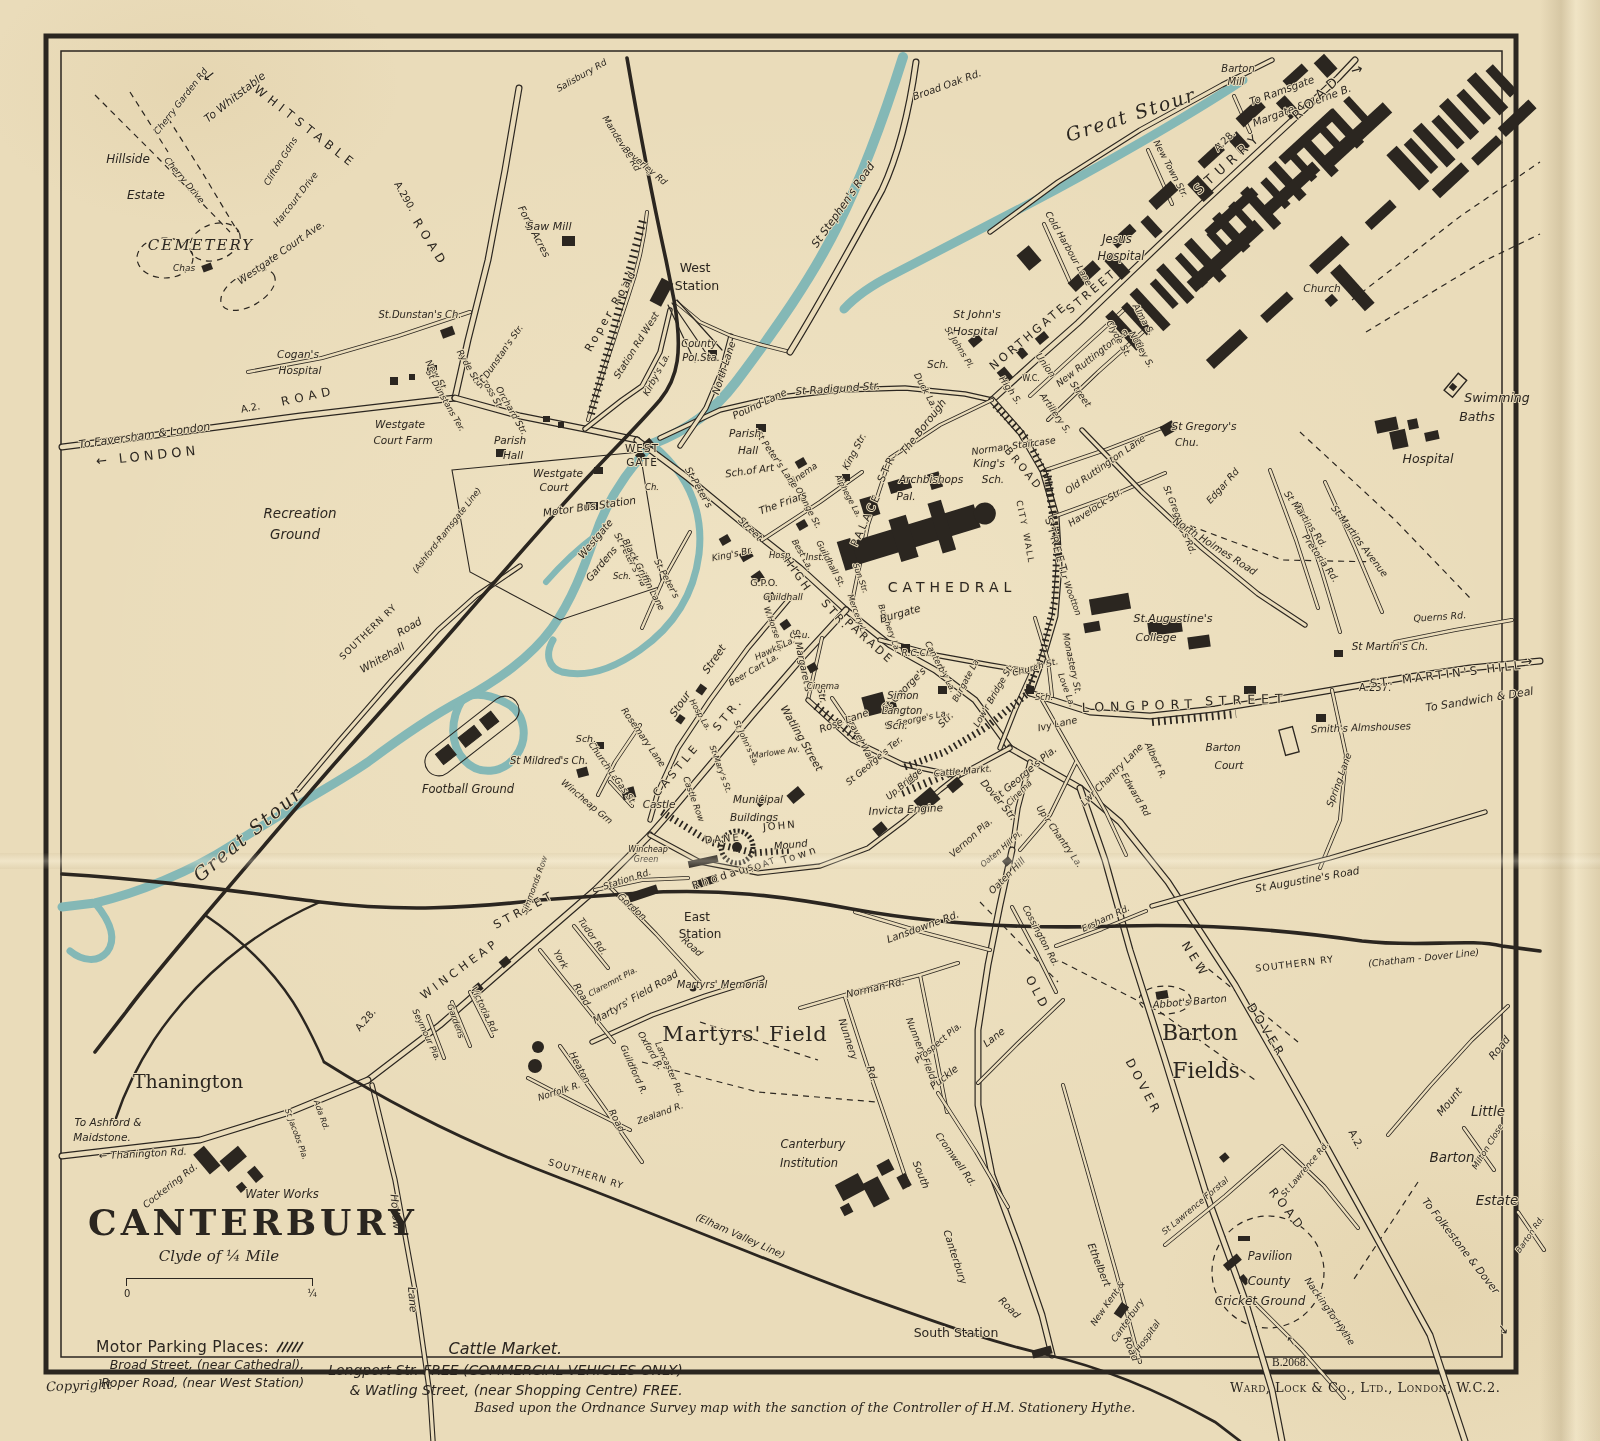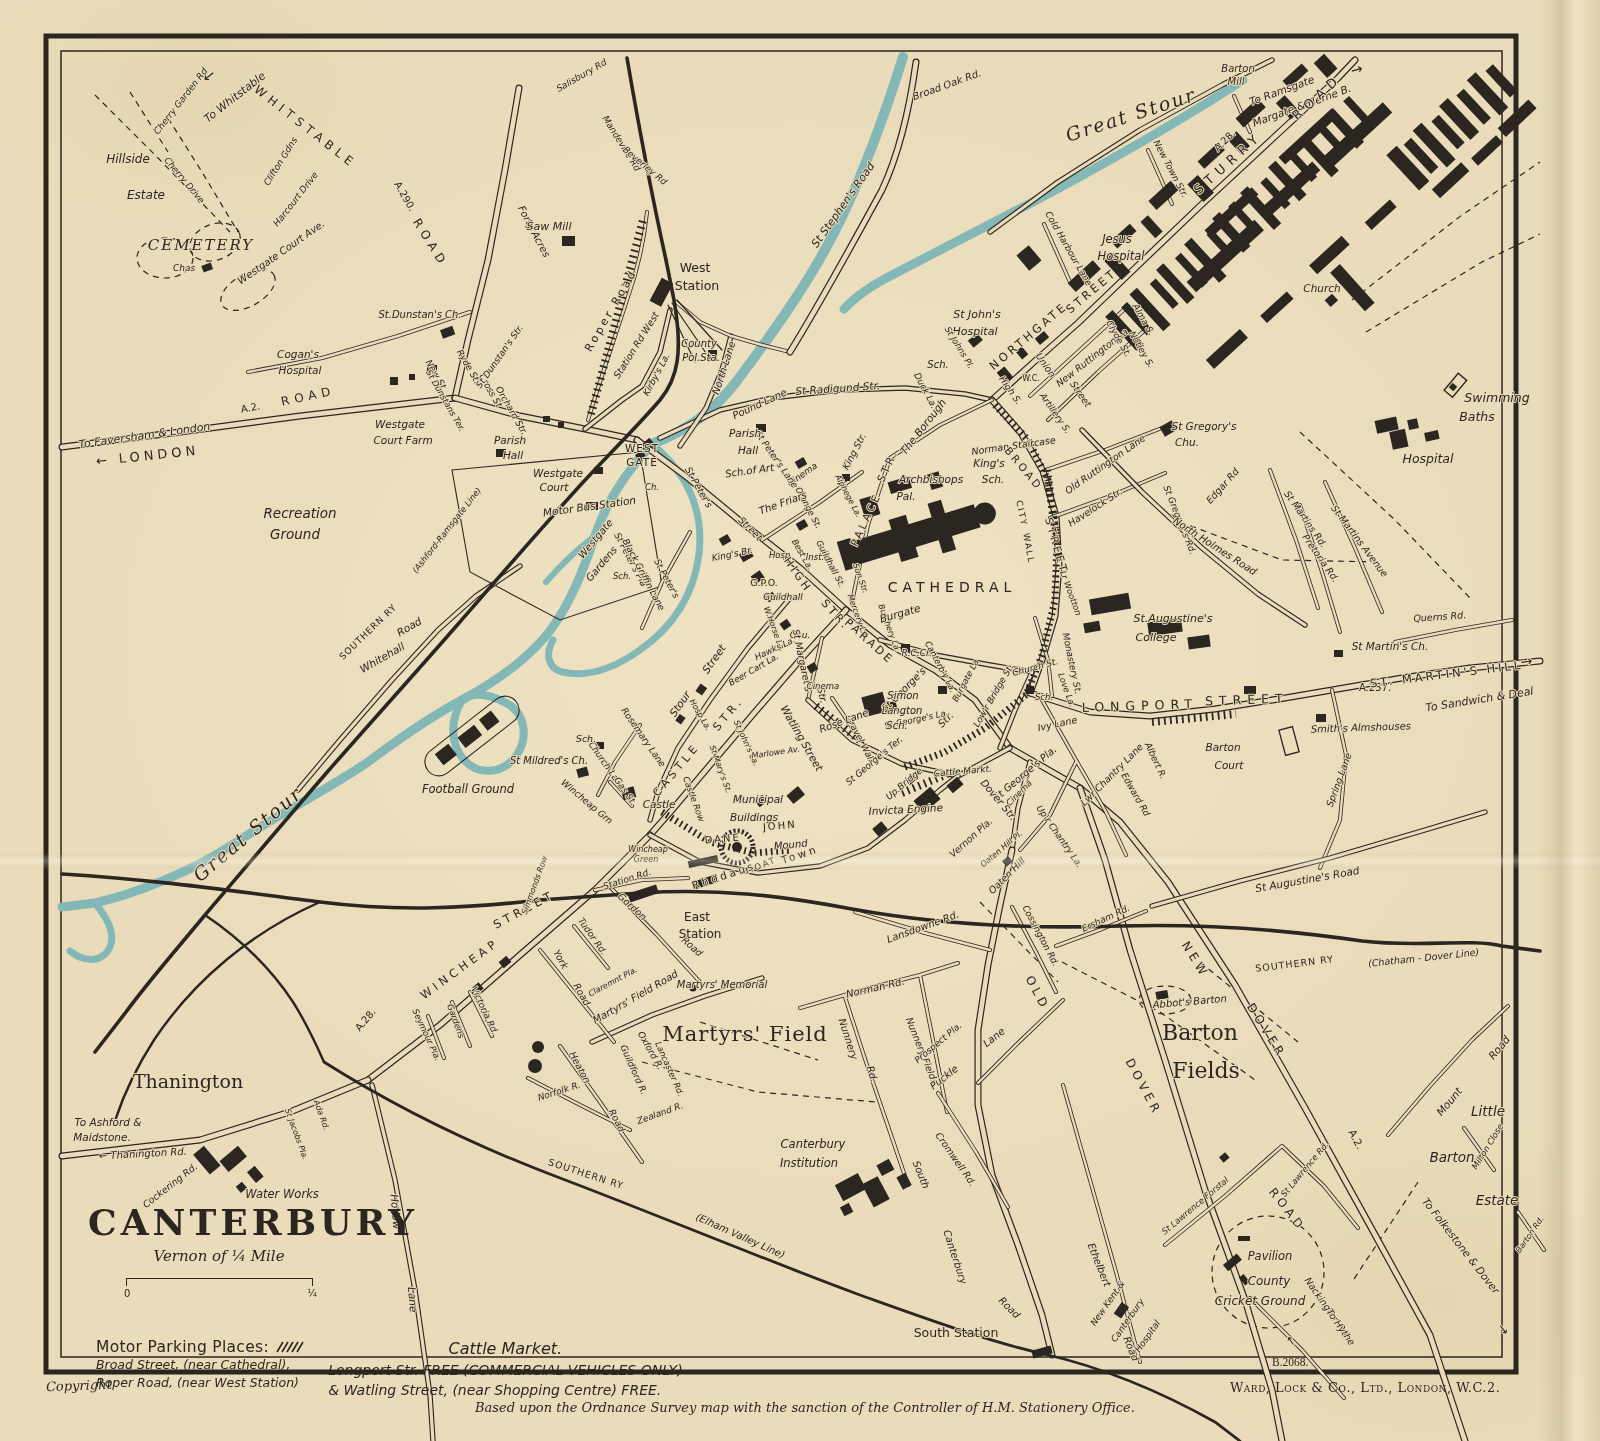--- a/index.html
+++ b/index.html
@@ -23,21 +23,21 @@
   #map-title{left:88px;top:1201px;width:262px;text-align:center;
     font-family:"DejaVu Serif",serif;font-weight:bold;font-size:36px;letter-spacing:4px;}
   #scale-label{left:88px;top:1247px;width:262px;text-align:center;
     font-family:"DejaVu Serif",serif;font-style:italic;font-size:15px;}
   #scale-bar{left:126px;top:1278px;width:185px;height:7px;
     border-top:1.5px solid #2b2620;border-left:1.5px solid #2b2620;border-right:1.5px solid #2b2620;}
   #scale-bar span{position:absolute;top:9px;font-size:10px;}
   #scale-bar .t0{left:-3px;} #scale-bar .t1{right:-5px;}
   #legend{left:96px;top:1306px;display:flex;gap:24px;font-size:12.5px;margin-top:32px;}
   #legend .h{font-size:15.5px;letter-spacing:.3px;white-space:nowrap;}
-  #legend .c1 div.it, #legend .c2 div{font-style:italic;line-height:1.42;white-space:nowrap;}
+  #legend .c1 div.it, #legend .c2 div{font-style:italic;line-height:1.42;white-space:nowrap;text-align:right;}
   #legend .c2 .cm{text-align:center;font-size:16px;}
   #legend .c2 div{font-size:14px;}
   #plate{left:1272px;top:1356px;font-size:11.5px;font-family:Liberation Serif, serif;}
   #copyright{left:46px;top:1378px;font-family:"DejaVu Serif",serif;font-style:italic;font-size:13px;transform:rotate(-2deg);}
   #publisher{left:1230px;top:1380px;width:340px;font-family:"DejaVu Serif",serif;font-variant:small-caps;font-size:13px;letter-spacing:.5px;}
   #os-note{left:400px;top:1400px;width:810px;text-align:center;font-family:"DejaVu Serif",serif;font-style:italic;font-size:13px;}
   #fold-right{left:1540px;top:0;width:60px;height:1441px;
     background:linear-gradient(90deg,rgba(110,90,50,0),rgba(110,90,50,.16) 35%,rgba(255,248,225,.28) 60%,rgba(110,90,50,.10));}
   #crease-h{left:0;top:853px;width:1600px;height:16px;
     background:linear-gradient(180deg,rgba(110,90,50,.05),rgba(255,250,232,.30) 50%,rgba(110,90,50,.05));}
@@ -733,21 +733,21 @@
         <text transform="translate(143 1157) rotate(-3)" font-size="10" class="f-i" text-anchor="middle">← Thanington Rd.</text>
         <text transform="translate(172 1188) rotate(-38)" font-size="9.5" class="f-i" text-anchor="middle">Cockering Rd.</text>
         <text transform="translate(294 1135) rotate(70)" font-size="8" class="f-i" text-anchor="middle">St Jacobs Pla.</text>
         <text transform="translate(319 1116) rotate(70)" font-size="8" class="f-i" text-anchor="middle">Ada Rd.</text>
         <text transform="translate(282 1198) rotate(0)" font-size="11.5" class="f-i" text-anchor="middle">Water Works</text>
       </g>
 </svg>
 
 
 <div class="ov" id="map-title">CANTERBURY</div>
-<div class="ov" id="scale-label">Vernon of ¼ Mile</div>
+<div class="ov" id="scale-label">Clyde of ¼ Mile</div>
 <div class="ov" id="scale-bar">
   <span class="t0">0</span>
   <span class="t1">¼</span>
 </div>
 <div class="ov" id="legend">
   <div class="c1">
     <div class="h"><span>Motor Parking Places:</span>
       <svg width="30" height="14" style="vertical-align:-2px">
             <g stroke="#2b2620" stroke-width="1.6">
               <line x1="3" y1="12" x2="9" y2="2"></line>
@@ -763,16 +763,16 @@
   </div>
   <div class="c2">
     <div class="cm">Cattle Market.</div>
     <div>Longport Str. FREE (COMMERCIAL VEHICLES ONLY)</div>
     <div>&amp; Watling Street, (near Shopping Centre) FREE.</div>
   </div>
 </div>
 <div class="ov" id="plate">B.2068.</div>
 <div class="ov" id="copyright">Copyright</div>
 <div class="ov" id="publisher">Ward, Lock &amp; Co., Ltd., London, W.C.2.</div>
-<div class="ov" id="os-note">Based upon the Ordnance Survey map with the sanction of the Controller of H.M. Stationery Office.</div>
+<div class="ov" id="os-note">Based upon the Ordnance Survey map with the sanction of the Controller of H.M. Stationery Hythe.</div>
 <div class="ov" id="crease-h"></div>
 <div class="ov" id="fold-right"></div>
 </div>
 
 </body></html>

